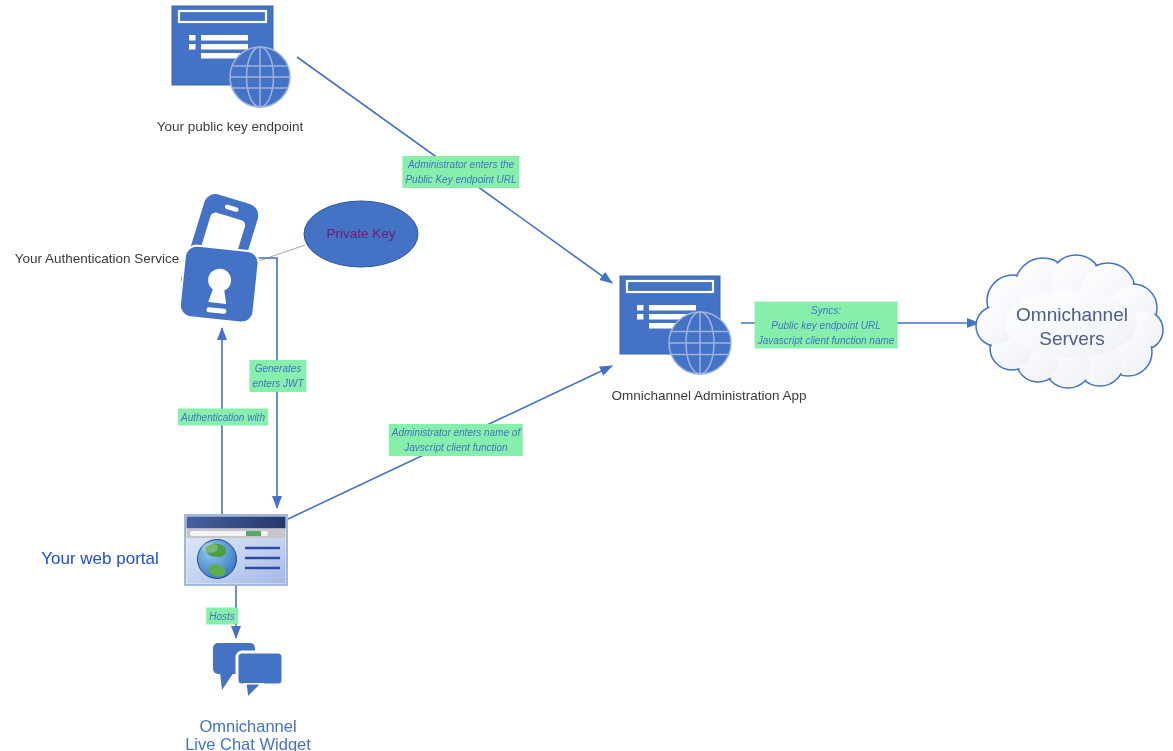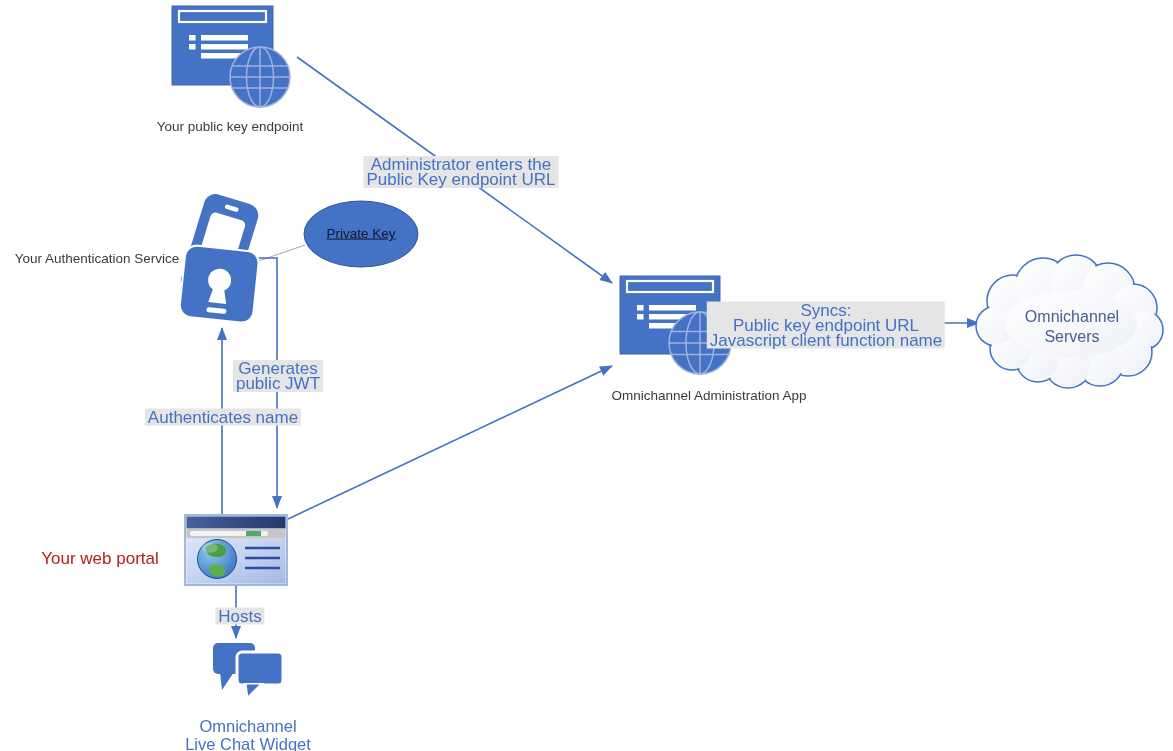--- a/index.html
+++ b/index.html
@@ -3,25 +3,25 @@
 <meta charset="utf-8">
 <style>
   html,body{margin:0;padding:0;background:#fff;}
   #canvas{
     position:relative;width:1173px;height:751px;background:#ffffff;
     font-family:"Liberation Sans",sans-serif;overflow:hidden;
   }
   #shapes{position:absolute;left:0;top:0;}
   .lbl{position:absolute;transform:translate(-50%,-50%);white-space:pre-line;text-align:center;line-height:1.25;}
   .dark{color:#3b3b3b;font-size:13.5px;}
-  .blue-big{color:#b91c1c;font-size:17px;}
+  .blue-big{color:#1d4ed8;font-size:17px;}
   .blue-big-sm{color:#4472C4;font-size:16.5px;line-height:18px;margin-top:16px;}
-  .cloud-txt{color:#4a5e8a;font-size:16px;}
-  .white-txt{color:#0f172a;font-size:13.5px;text-decoration:underline;}
-  .edge{color:#4472C4;font-size:17px;background:#e5e5e5;padding:1px 3px;line-height:15px;}
+  .cloud-txt{color:#4a5e8a;font-size:19px;}
+  .white-txt{color:#701a75;font-size:13.5px;}
+  .edge{color:#4472C4;font-size:10px;background:#86efac;padding:1px 3px;line-height:15px;font-style:italic;}
 </style>
 </head>
 <body>
 
 <div id="canvas">
 
   <svg id="shapes" width="1173" height="751" viewBox="0 0 1173 751">
     <defs>
       <marker id="arr" markerUnits="userSpaceOnUse" markerWidth="14" markerHeight="12" refX="12" refY="5" orient="auto">
         <path d="M0,0 L13,5 L0,10 Z" fill="#4472C4"></path>
@@ -177,21 +177,23 @@
   <div class="lbl dark" style="left:97px;top:251px;margin-top:8px;">Your Authentication Service</div>
   <div class="lbl white-txt" style="left:361px;top:234px;">Private Key</div>
   <div class="lbl dark" style="left:683px;top:396px;margin-left:26px;">Omnichannel Administration App</div>
   <div class="lbl cloud-txt" style="left:1072px;top:327px;">Omnichannel Servers</div>
   <div class="lbl blue-big" style="left:100px;top:559px;">Your web portal</div>
   <div class="lbl blue-big-sm" style="left:248px;top:719px;">Omnichannel
 Live Chat Widget</div>
 
   <div class="lbl edge" style="left:461px;top:172px;">Administrator enters the
 Public Key endpoint URL</div>
+  <div class="lbl edge" style="left:456px;top:440px;">Administrator enters name of
+Javscript client function</div>
   <div class="lbl edge" style="left:826px;top:325px;">Syncs:
 Public key endpoint URL
 Javascript client function name</div>
   <div class="lbl edge" style="left:278px;top:376px;">Generates
-public JWT</div>
-  <div class="lbl edge" style="left:223px;top:417px;">Authenticates name</div>
-  <div class="lbl edge" style="left:240px;top:616px;">Hosts</div>
+enters JWT</div>
+  <div class="lbl edge" style="left:223px;top:417px;">Authentication with</div>
+  <div class="lbl edge" style="left:222px;top:616px;">Hosts</div>
 
 </div>
 
 </body></html>

